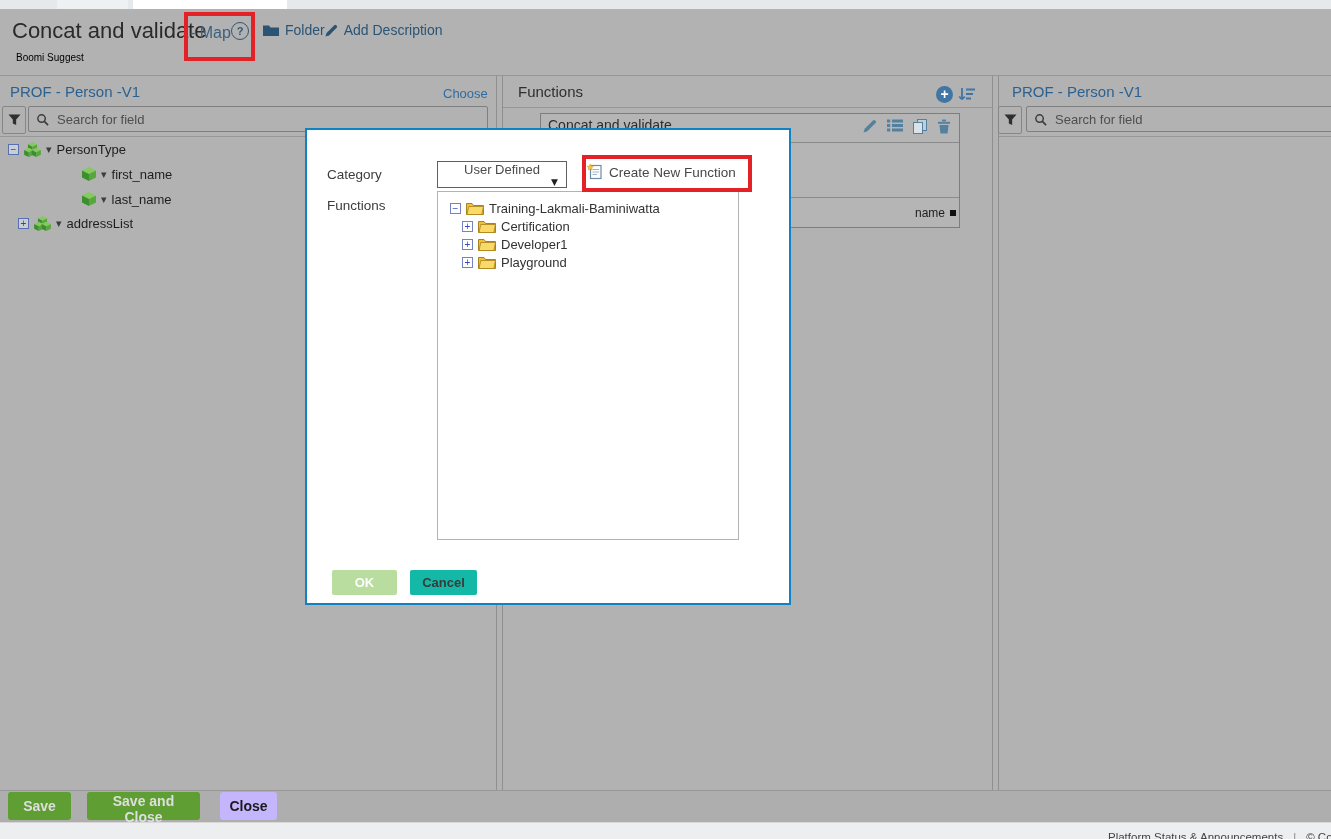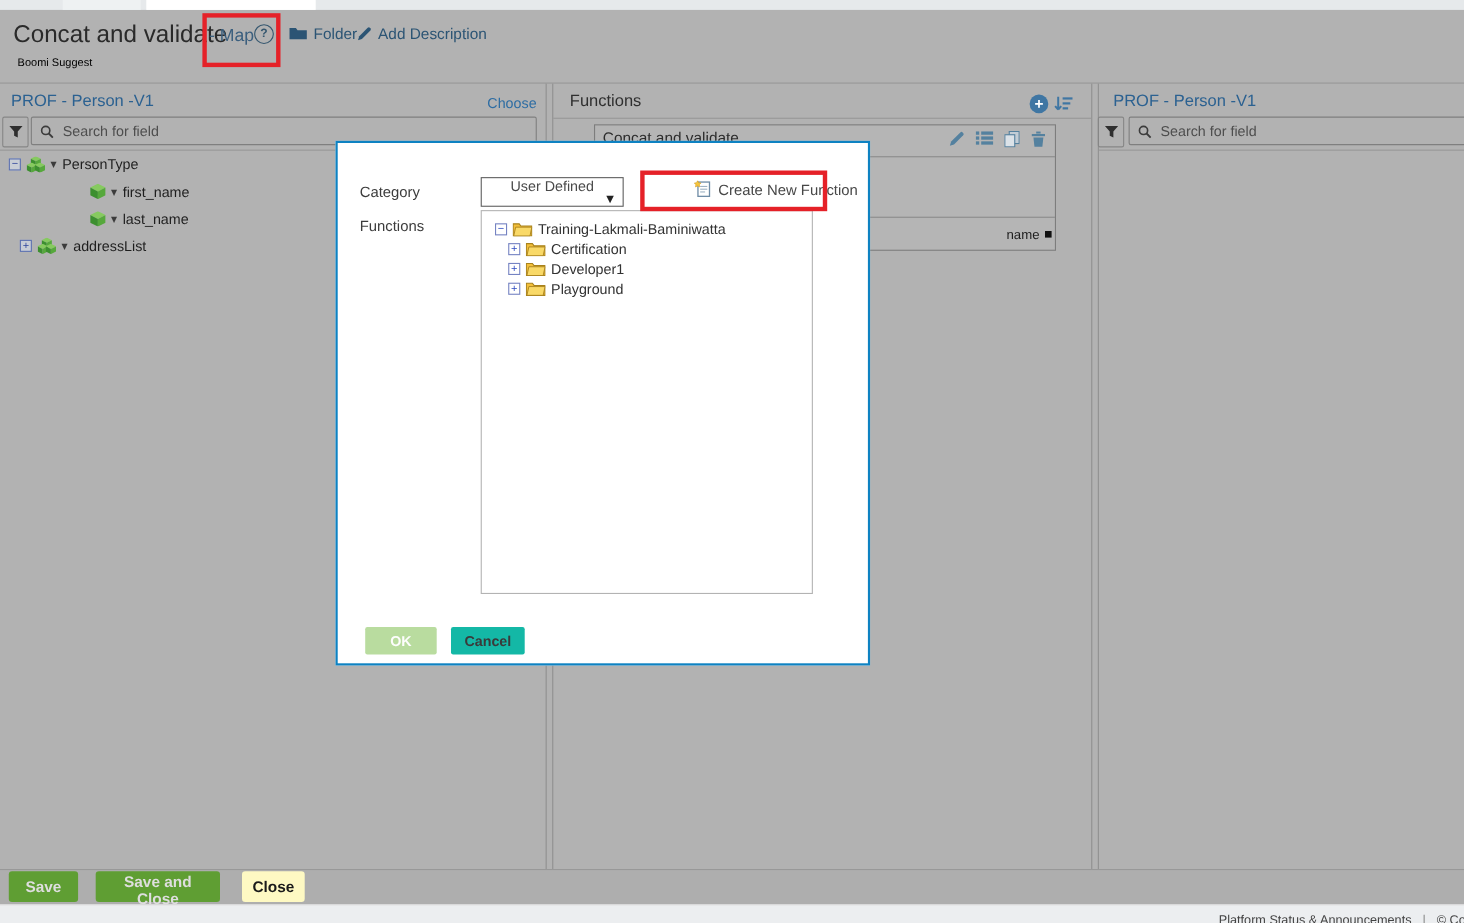--- a/index.html
+++ b/index.html
@@ -60,36 +60,36 @@
   .overlay-modal{left:305px;top:128px;width:486px;height:477px;background:#ffffff;
                  border:2px solid #0e82c2;box-sizing:border-box;z-index:40;}
   .modal-header{height:26px;background:#0e82c2;color:#fff;font-size:13px;font-weight:bold;
                 line-height:26px;padding-left:12px;}
   .m-label{position:absolute;left:20px;font-size:13.5px;color:#3c3c3c;}
   .m-select{position:absolute;left:130px;top:31px;width:130px;height:27px;border:1px solid #5f5f5f;
             background:#fff;display:flex;align-items:center;box-sizing:border-box;padding:0 8px;
             font-size:13px;color:#4a4a4a;cursor:pointer;flex-direction:column;}
   .m-select .dd{margin-left:auto;font-size:9px;color:#222;font-family:"DejaVu Sans",sans-serif;}
   .m-create{position:absolute;left:280px;top:34px;display:flex;align-items:center;gap:6px;
-            font-size:13.5px;color:#474747;cursor:pointer;padding-left:44px;}
+            font-size:13.5px;color:#474747;cursor:pointer;}
   .m-tree{position:absolute;left:130px;top:61px;width:302px;height:349px;border:1px solid #b3b3b3;
           box-sizing:border-box;overflow:hidden;}
   .m-tree .tlabel{color:#323232;}
   .m-btn{position:absolute;top:440px;height:25px;border:none;border-radius:2px;font-size:13px;
          font-weight:bold;font-family:inherit;cursor:pointer;}
   .m-ok{left:25px;width:65px;background:#b9dc9f;color:#fdfdfd;}
   .m-cancel{left:103px;width:67px;background:#14b8a6;color:#3a3a3a;}
 
   
   .footer{left:0;top:790px;width:1331px;height:32px;background:#aeaeae;border-top:1px solid #989898;}
   .f-btn{position:absolute;top:792px;height:28px;border:none;border-radius:3px;font-size:14px;
          font-weight:bold;font-family:inherit;cursor:pointer;}
   .f-save{left:8px;width:63px;background:#5f9e33;color:#dedede;}
   .f-saveclose{left:87px;width:113px;background:#5f9e33;color:#dedede;}
-  .f-close{left:220px;width:57px;background:#fef9c3;color:#1a1a1a;}
+  .f-close{left:220px;width:57px;background:#c4b5fd;color:#1a1a1a;}
   .bottomstrip{left:0;top:822px;width:1331px;height:17px;background:#eceef0;border-top:1px solid #d8d8d8;}
   .statusbar{position:absolute;left:1108px;top:831px;display:flex;gap:10px;font-size:11.5px;
              color:#444;white-space:nowrap;}
   .statusbar .sep{color:#888;}
 
   
   .annot{border:4px solid #e52128;box-sizing:border-box;z-index:60;pointer-events:none;}
   .annot1{left:184px;top:12px;width:71px;height:49px;}
   .annot2{left:582px;top:155px;width:170px;height:37px;}
 

